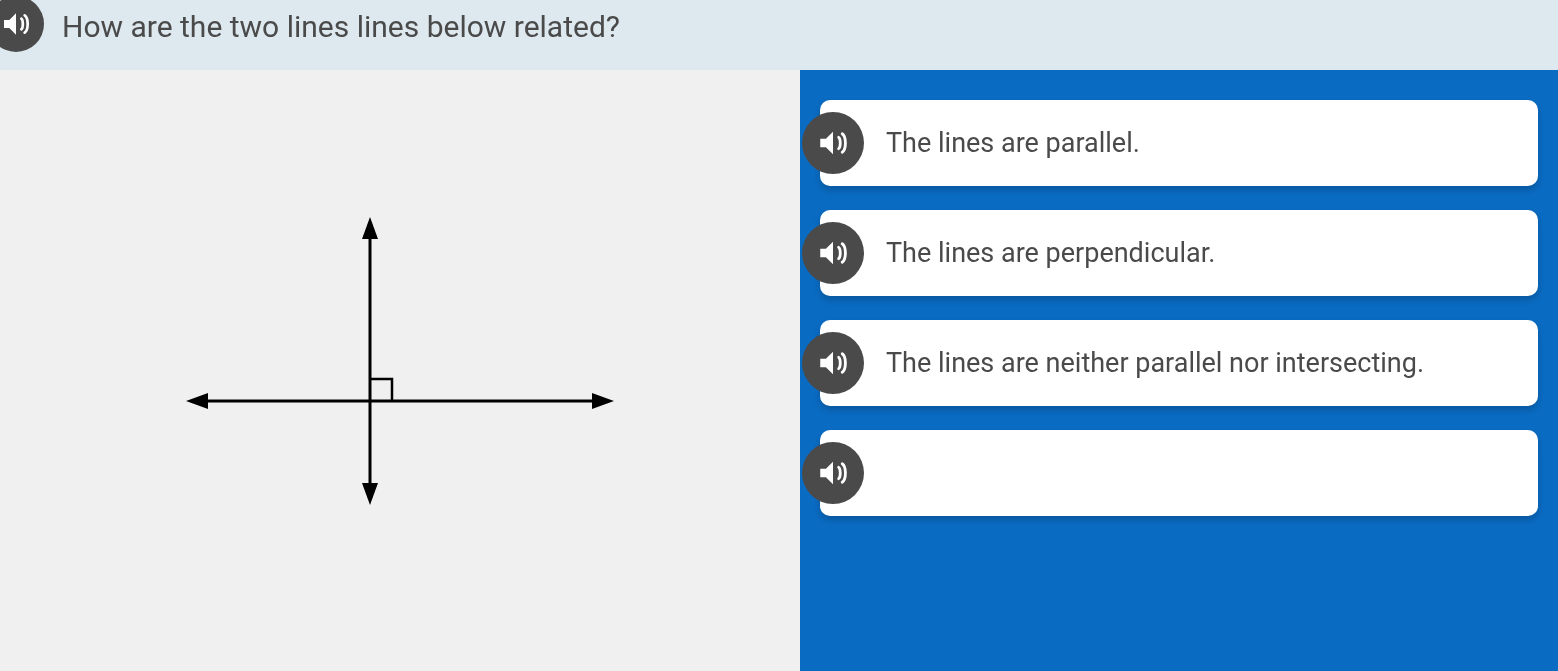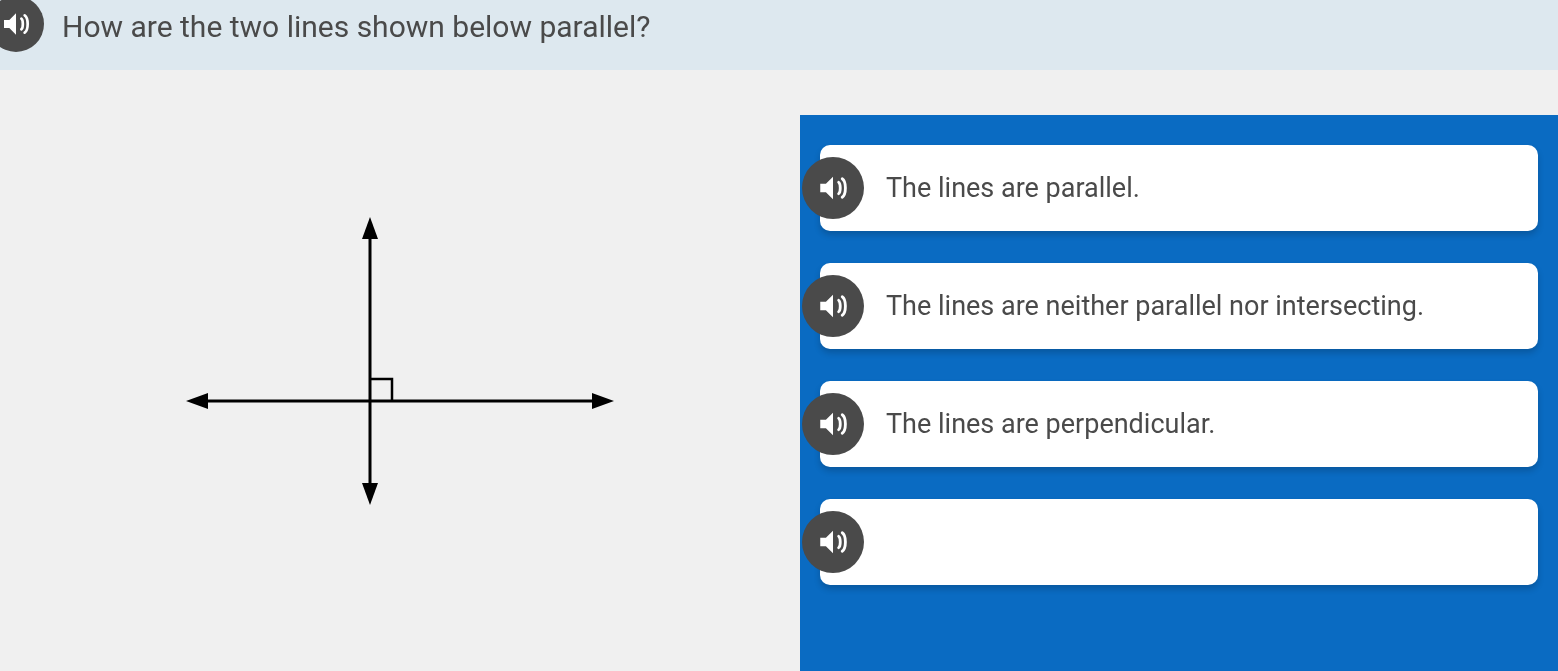--- a/index.html
+++ b/index.html
@@ -48,22 +48,21 @@
     align-items: center;
     justify-content: center;
     position: relative;
   }
   .answers-area {
     flex: 1;
     background: #0a6bc2;
     padding: 30px 20px 0 20px;
     display: flex;
     flex-direction: column;
-    gap: 32px;
-    margin-top: 45px;
+    gap: 24px;
   }
   .answer-option {
     background: #ffffff;
     border-radius: 10px;
     display: flex;
     align-items: center;
     min-height: 84px;
     padding: 12px 20px 12px 0;
     cursor: pointer;
     position: relative;
@@ -93,21 +92,21 @@
 <body>
 
 <div class="header">
   <div class="header-audio-btn">
     <svg class="speaker-icon-svg" width="32" height="32" viewBox="0 0 24 24" fill="none">
       <path d="M3 9v6h4l5 5V4L7 9H3z" fill="#ffffff"></path>
       <path d="M16 8c1.5 1 1.5 7 0 8" stroke="#ffffff" stroke-width="2" stroke-linecap="round" fill="none"></path>
       <path d="M18.5 5.5c3 2 3 11 0 13" stroke="#ffffff" stroke-width="2" stroke-linecap="round" fill="none"></path>
     </svg>
   </div>
-  <div class="question-text">How are the two lines shown below parallel?</div>
+  <div class="question-text">How are the two lines lines below related?</div>
 </div>
 
 <div class="content">
   <div class="diagram-area">
     <svg class="diagram-svg" width="440" height="340" viewBox="0 0 440 340">
 
       <line x1="20" y1="200" x2="420" y2="200" stroke="#000000" stroke-width="3"></line>
 
       <polygon points="6,200 28,192 28,208" fill="#000000"></polygon>
 
@@ -137,32 +136,32 @@
     </div>
 
     <div class="answer-option">
       <div class="answer-audio-btn">
         <svg class="speaker-icon-svg" width="34" height="34" viewBox="0 0 24 24" fill="none">
           <path d="M3 9v6h4l5 5V4L7 9H3z" fill="#ffffff"></path>
           <path d="M16 8c1.5 1 1.5 7 0 8" stroke="#ffffff" stroke-width="2" stroke-linecap="round" fill="none"></path>
           <path d="M18.5 5.5c3 2 3 11 0 13" stroke="#ffffff" stroke-width="2" stroke-linecap="round" fill="none"></path>
         </svg>
       </div>
-      <div class="answer-text">The lines are neither parallel nor intersecting.</div>
+      <div class="answer-text">The lines are perpendicular.</div>
     </div>
 
     <div class="answer-option">
       <div class="answer-audio-btn">
         <svg class="speaker-icon-svg" width="34" height="34" viewBox="0 0 24 24" fill="none">
           <path d="M3 9v6h4l5 5V4L7 9H3z" fill="#ffffff"></path>
           <path d="M16 8c1.5 1 1.5 7 0 8" stroke="#ffffff" stroke-width="2" stroke-linecap="round" fill="none"></path>
           <path d="M18.5 5.5c3 2 3 11 0 13" stroke="#ffffff" stroke-width="2" stroke-linecap="round" fill="none"></path>
         </svg>
       </div>
-      <div class="answer-text">The lines are perpendicular.</div>
+      <div class="answer-text">The lines are neither parallel nor intersecting.</div>
     </div>
 
     <div class="answer-option">
       <div class="answer-audio-btn">
         <svg class="speaker-icon-svg" width="34" height="34" viewBox="0 0 24 24" fill="none">
           <path d="M3 9v6h4l5 5V4L7 9H3z" fill="#ffffff"></path>
           <path d="M16 8c1.5 1 1.5 7 0 8" stroke="#ffffff" stroke-width="2" stroke-linecap="round" fill="none"></path>
           <path d="M18.5 5.5c3 2 3 11 0 13" stroke="#ffffff" stroke-width="2" stroke-linecap="round" fill="none"></path>
         </svg>
       </div>

